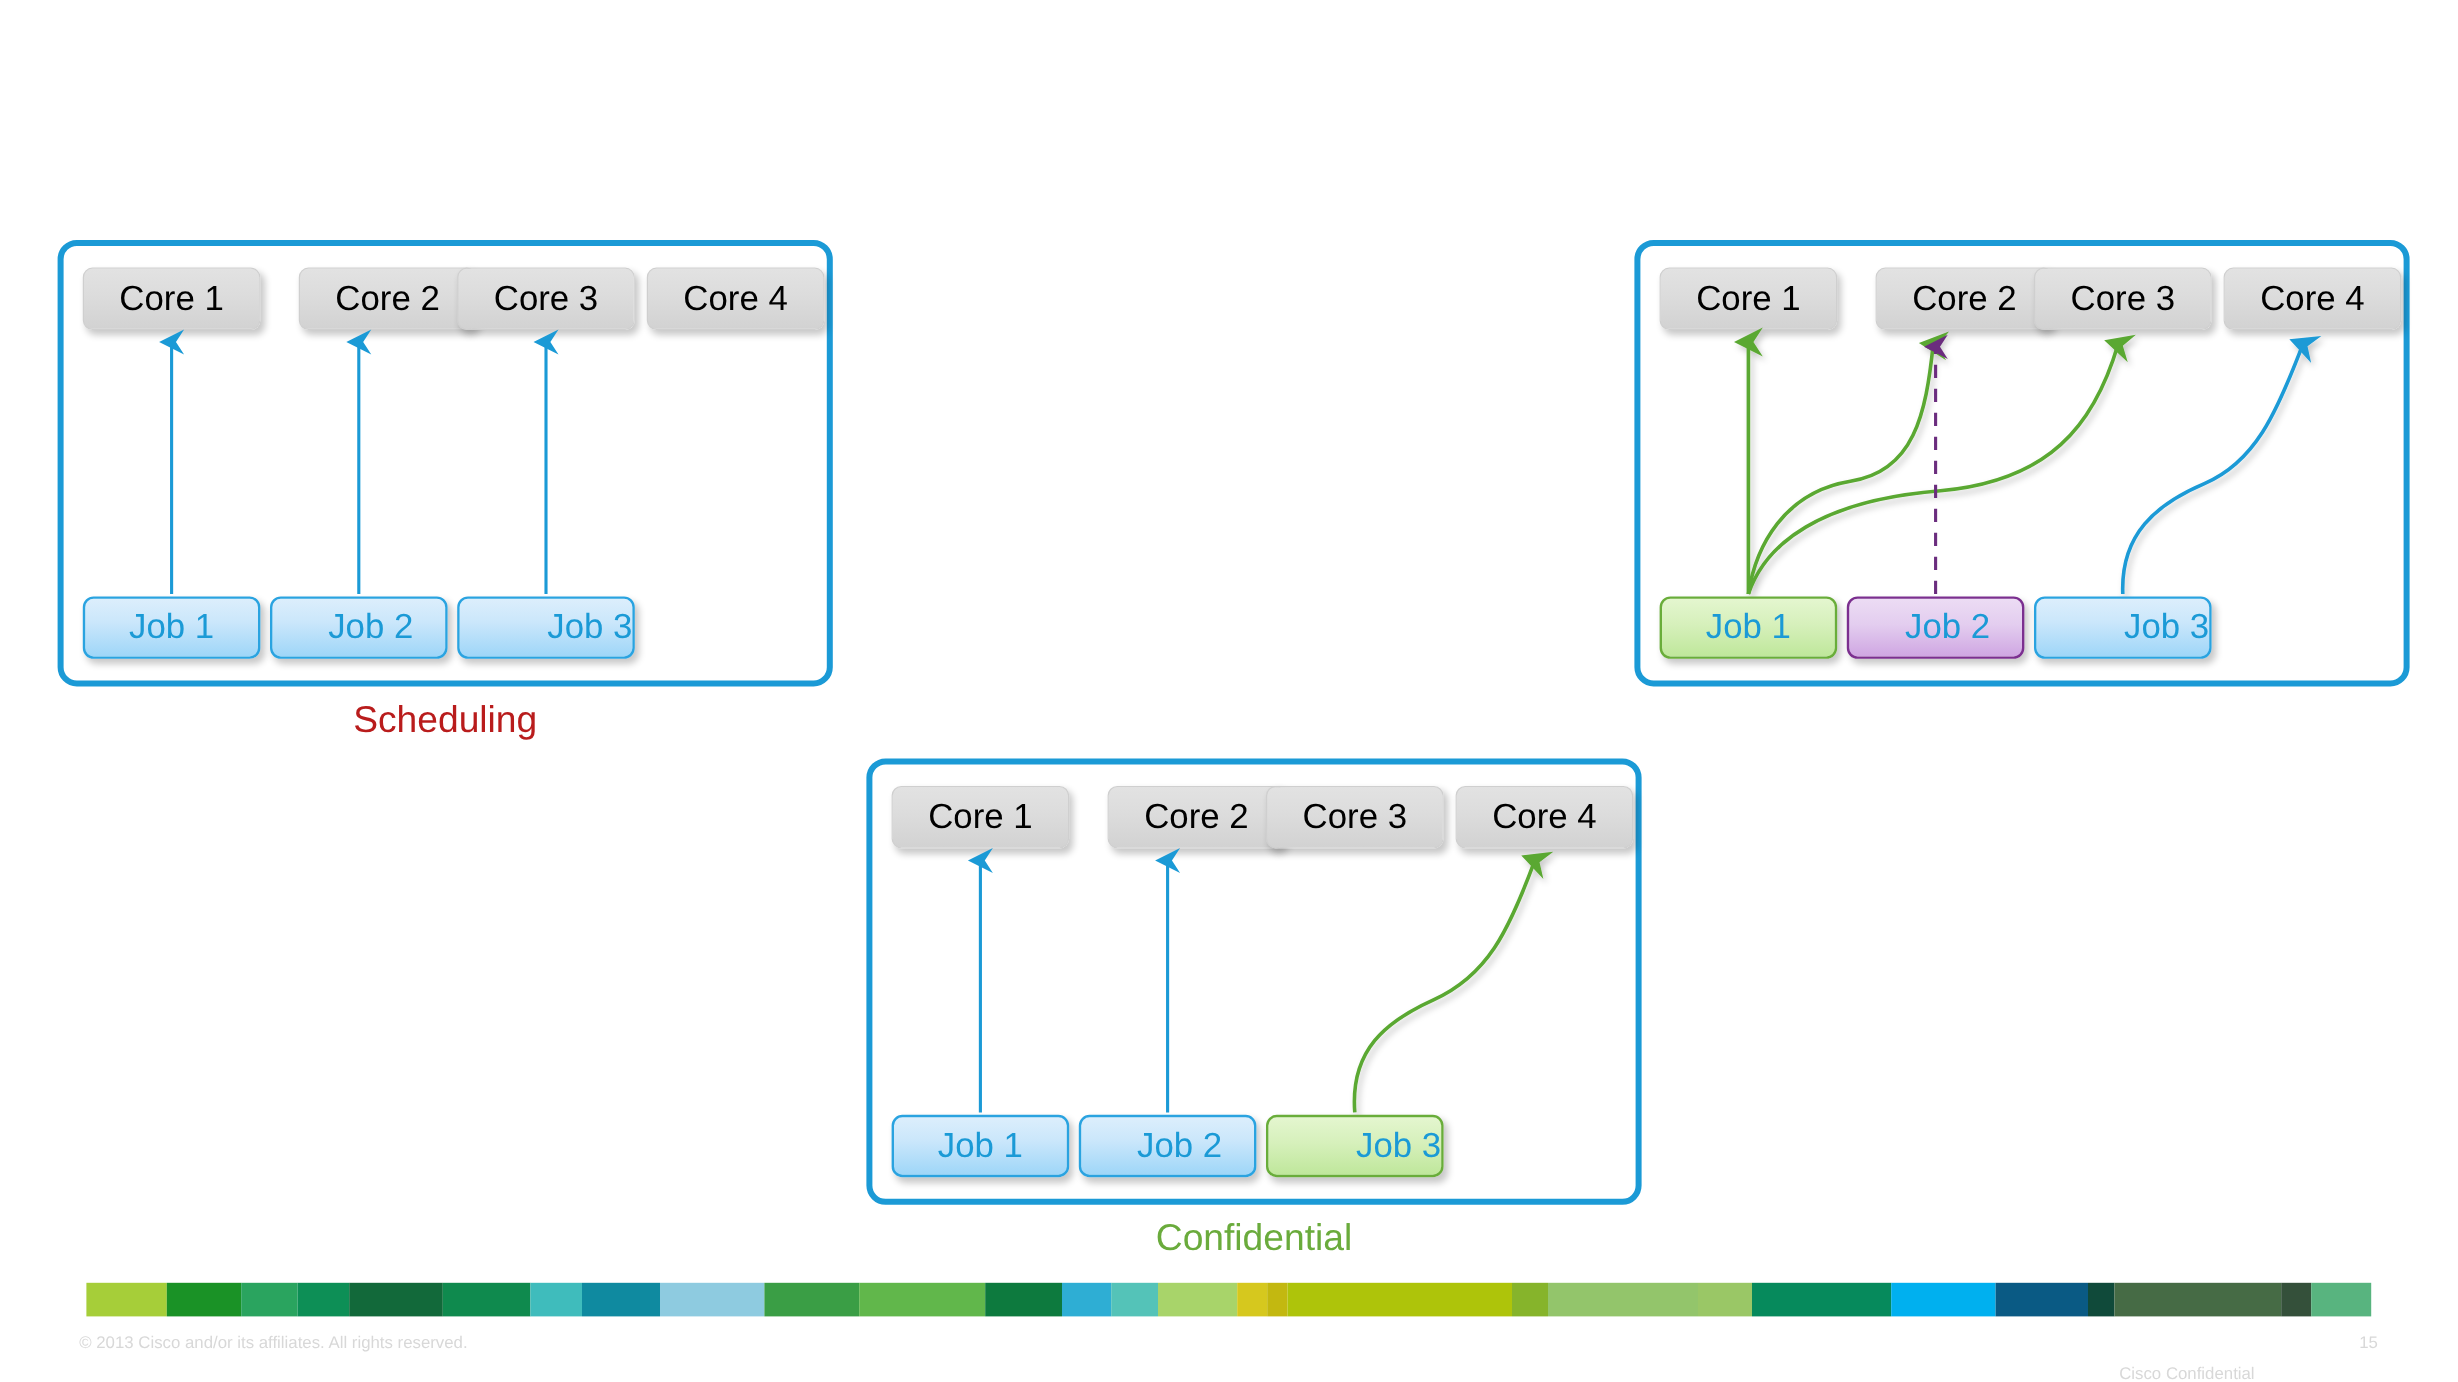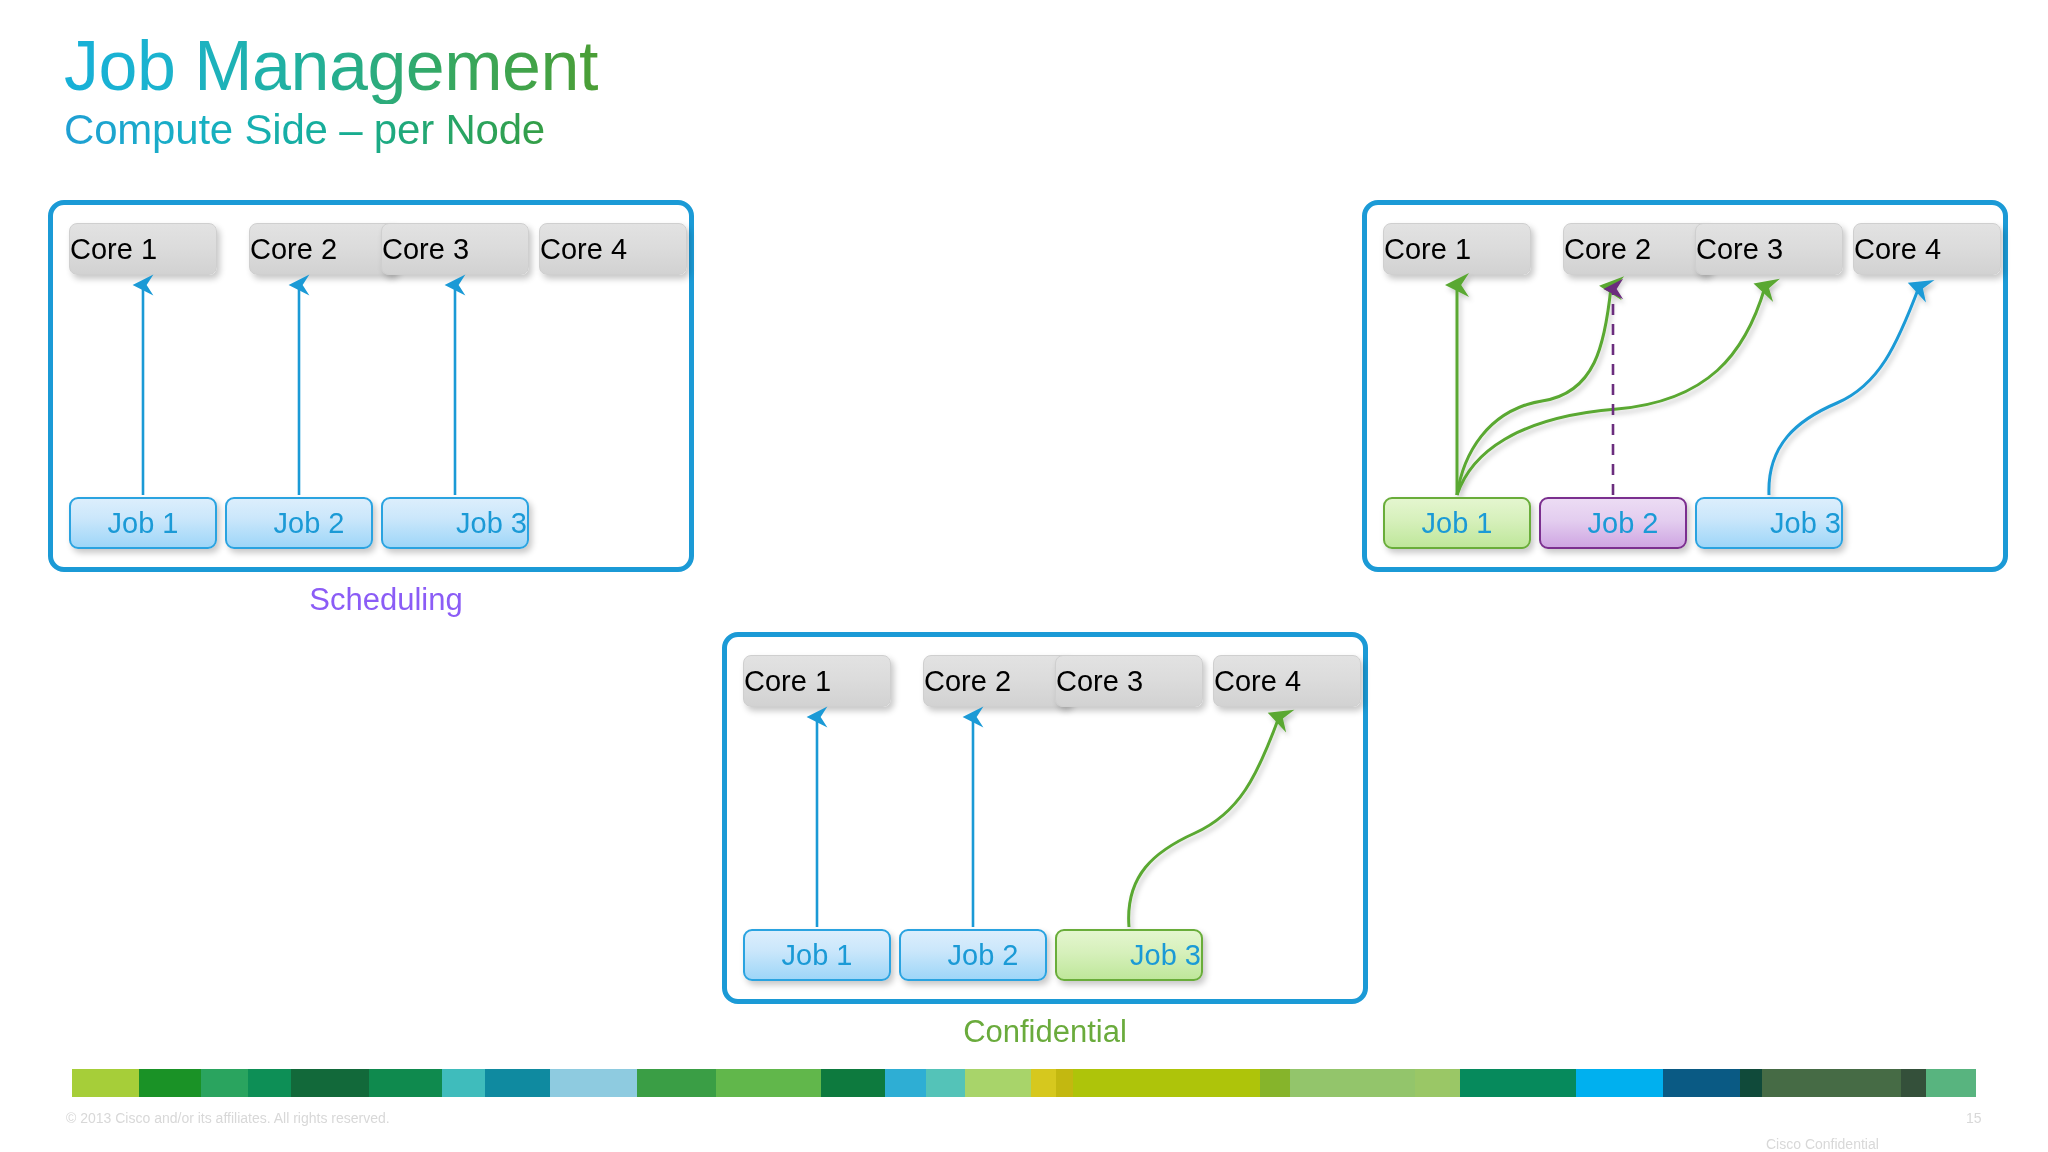--- a/index.html
+++ b/index.html
@@ -42,21 +42,21 @@
   #panel-rescheduling{left:722px;top:632px;width:646px;height:372px;}
 
   
   .core-box{
     position:absolute;
     width:148px;height:52px;
     border-radius:8px;
     background:linear-gradient(180deg,#e2e2e2 0%,#dcdcdc 45%,#d2d2d2 100%);
     border:1px solid #cfcfcf;
     box-shadow:3px 4px 6px rgba(0,0,0,0.22);
-    display:flex;align-items:center;
+    display:flex;align-items:center;justify-content:center;
     font-size:29px;color:#000000;
     box-sizing:border-box;
   }
   .core-1{left:16px;} .core-2{left:172px;margin-left:24px;} .core-3{left:328px;} .core-4{left:486px;}
   .core-row-y{top:18px;}
 
   
   .job-box{
     position:absolute;
     width:148px;height:52px;
@@ -84,21 +84,21 @@
   
   .arrows{position:absolute;left:0;top:0;width:100%;height:100%;pointer-events:none;}
 
   
   .caption{
     position:absolute;
     font-size:31px;
     white-space:nowrap;
     text-align:center;
   }
-  #caption-scheduling{left:63px;top:582px;width:646px;color:#8b5cf6;}
+  #caption-scheduling{left:48px;top:582px;width:646px;color:#b91c1c;}
   #caption-prioritize{left:1362px;top:582px;width:646px;}
   #caption-rescheduling{left:722px;top:1014px;width:646px;color:#6aab3c;}
   .c-prioritize{color:#76b043;}
   .c-slash{color:#1b9ad6;}
   .c-deprioritize{color:#9b1420;}
 
   
   #footer-bar{
     position:absolute;left:72px;top:1069px;width:1904px;height:28px;
     display:flex;
@@ -109,24 +109,20 @@
   }
   #footer-copyright{left:66px;top:1110px;}
   #footer-confidential{left:1766px;top:1110px;margin-top:26px;}
   #footer-pagenum{left:1966px;top:1110px;}
 </style>
 </head>
 <body>
 
 <div class="slide">
 
-  <div id="title-block">
-    <div class="slide-title">Job Management</div>
-    <div class="slide-subtitle">Compute Side – per Node</div>
-  </div>
 
   <div class="panel" id="panel-scheduling">
     <div class="core-box core-1 core-row-y">
         <span>Core 1</span>
       </div>
     <div class="core-box core-2 core-row-y">
         <span>Core 2</span>
       </div>
     <div class="core-box core-3 core-row-y">
         <span>Core 3</span>

